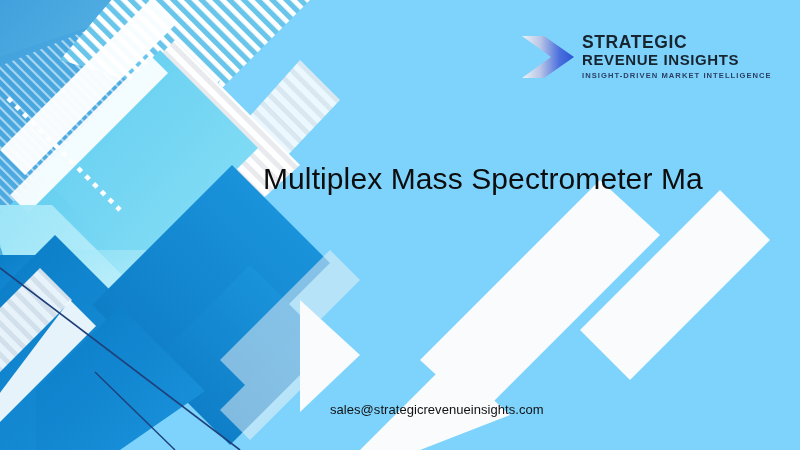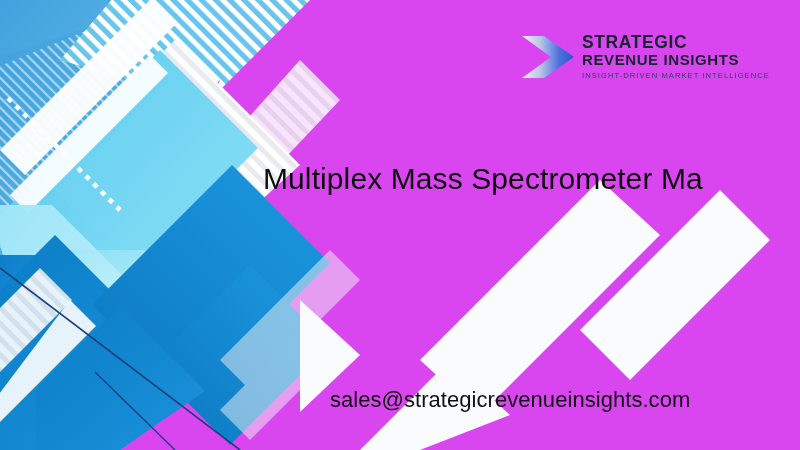--- a/index.html
+++ b/index.html
@@ -8,21 +8,21 @@
     font-family:"Liberation Sans", sans-serif;
     background:#ffffff;
     overflow:hidden;
     position:relative;
   }
 
   
   #slide {
     position:absolute; inset:0;
     width:800px; height:450px;
-    background:#d946ef;
+    background:#7dd3fc;
     overflow:hidden;
   }
 
   
   #decor {
     position:absolute; left:0; top:0;
     width:470px; height:450px;
     overflow:hidden;
     pointer-events:none;
   }
@@ -45,40 +45,40 @@
     white-space:nowrap;
   }
   #logo-l1 { font-size:17.5px; }
   #logo-l2 { font-size:15px; }
   #logo-tag {
     margin-top:4px;
     font-size:7.6px;
     color:#2a3f63;
     letter-spacing:1.05px;
     white-space:nowrap;
-    font-weight:normal;
+    font-weight:bold;
   }
 
   
   #title {
     position:absolute;
     left:263px; top:160px;
     width:700px;
     font-size:30px;
     color:#0d0d0d;
     white-space:nowrap;
     letter-spacing:0.1px;
     line-height:1.25;
   }
 
   
   #email {
     position:absolute;
-    left:330px; top:387px;
-    font-size:22px;
+    left:330px; top:402px;
+    font-size:13px;
     color:#111111;
     white-space:nowrap;
     letter-spacing:0.05px;
     text-align:center;
   }
 </style>
 </head>
 <body>
 
 <div id="slide">

